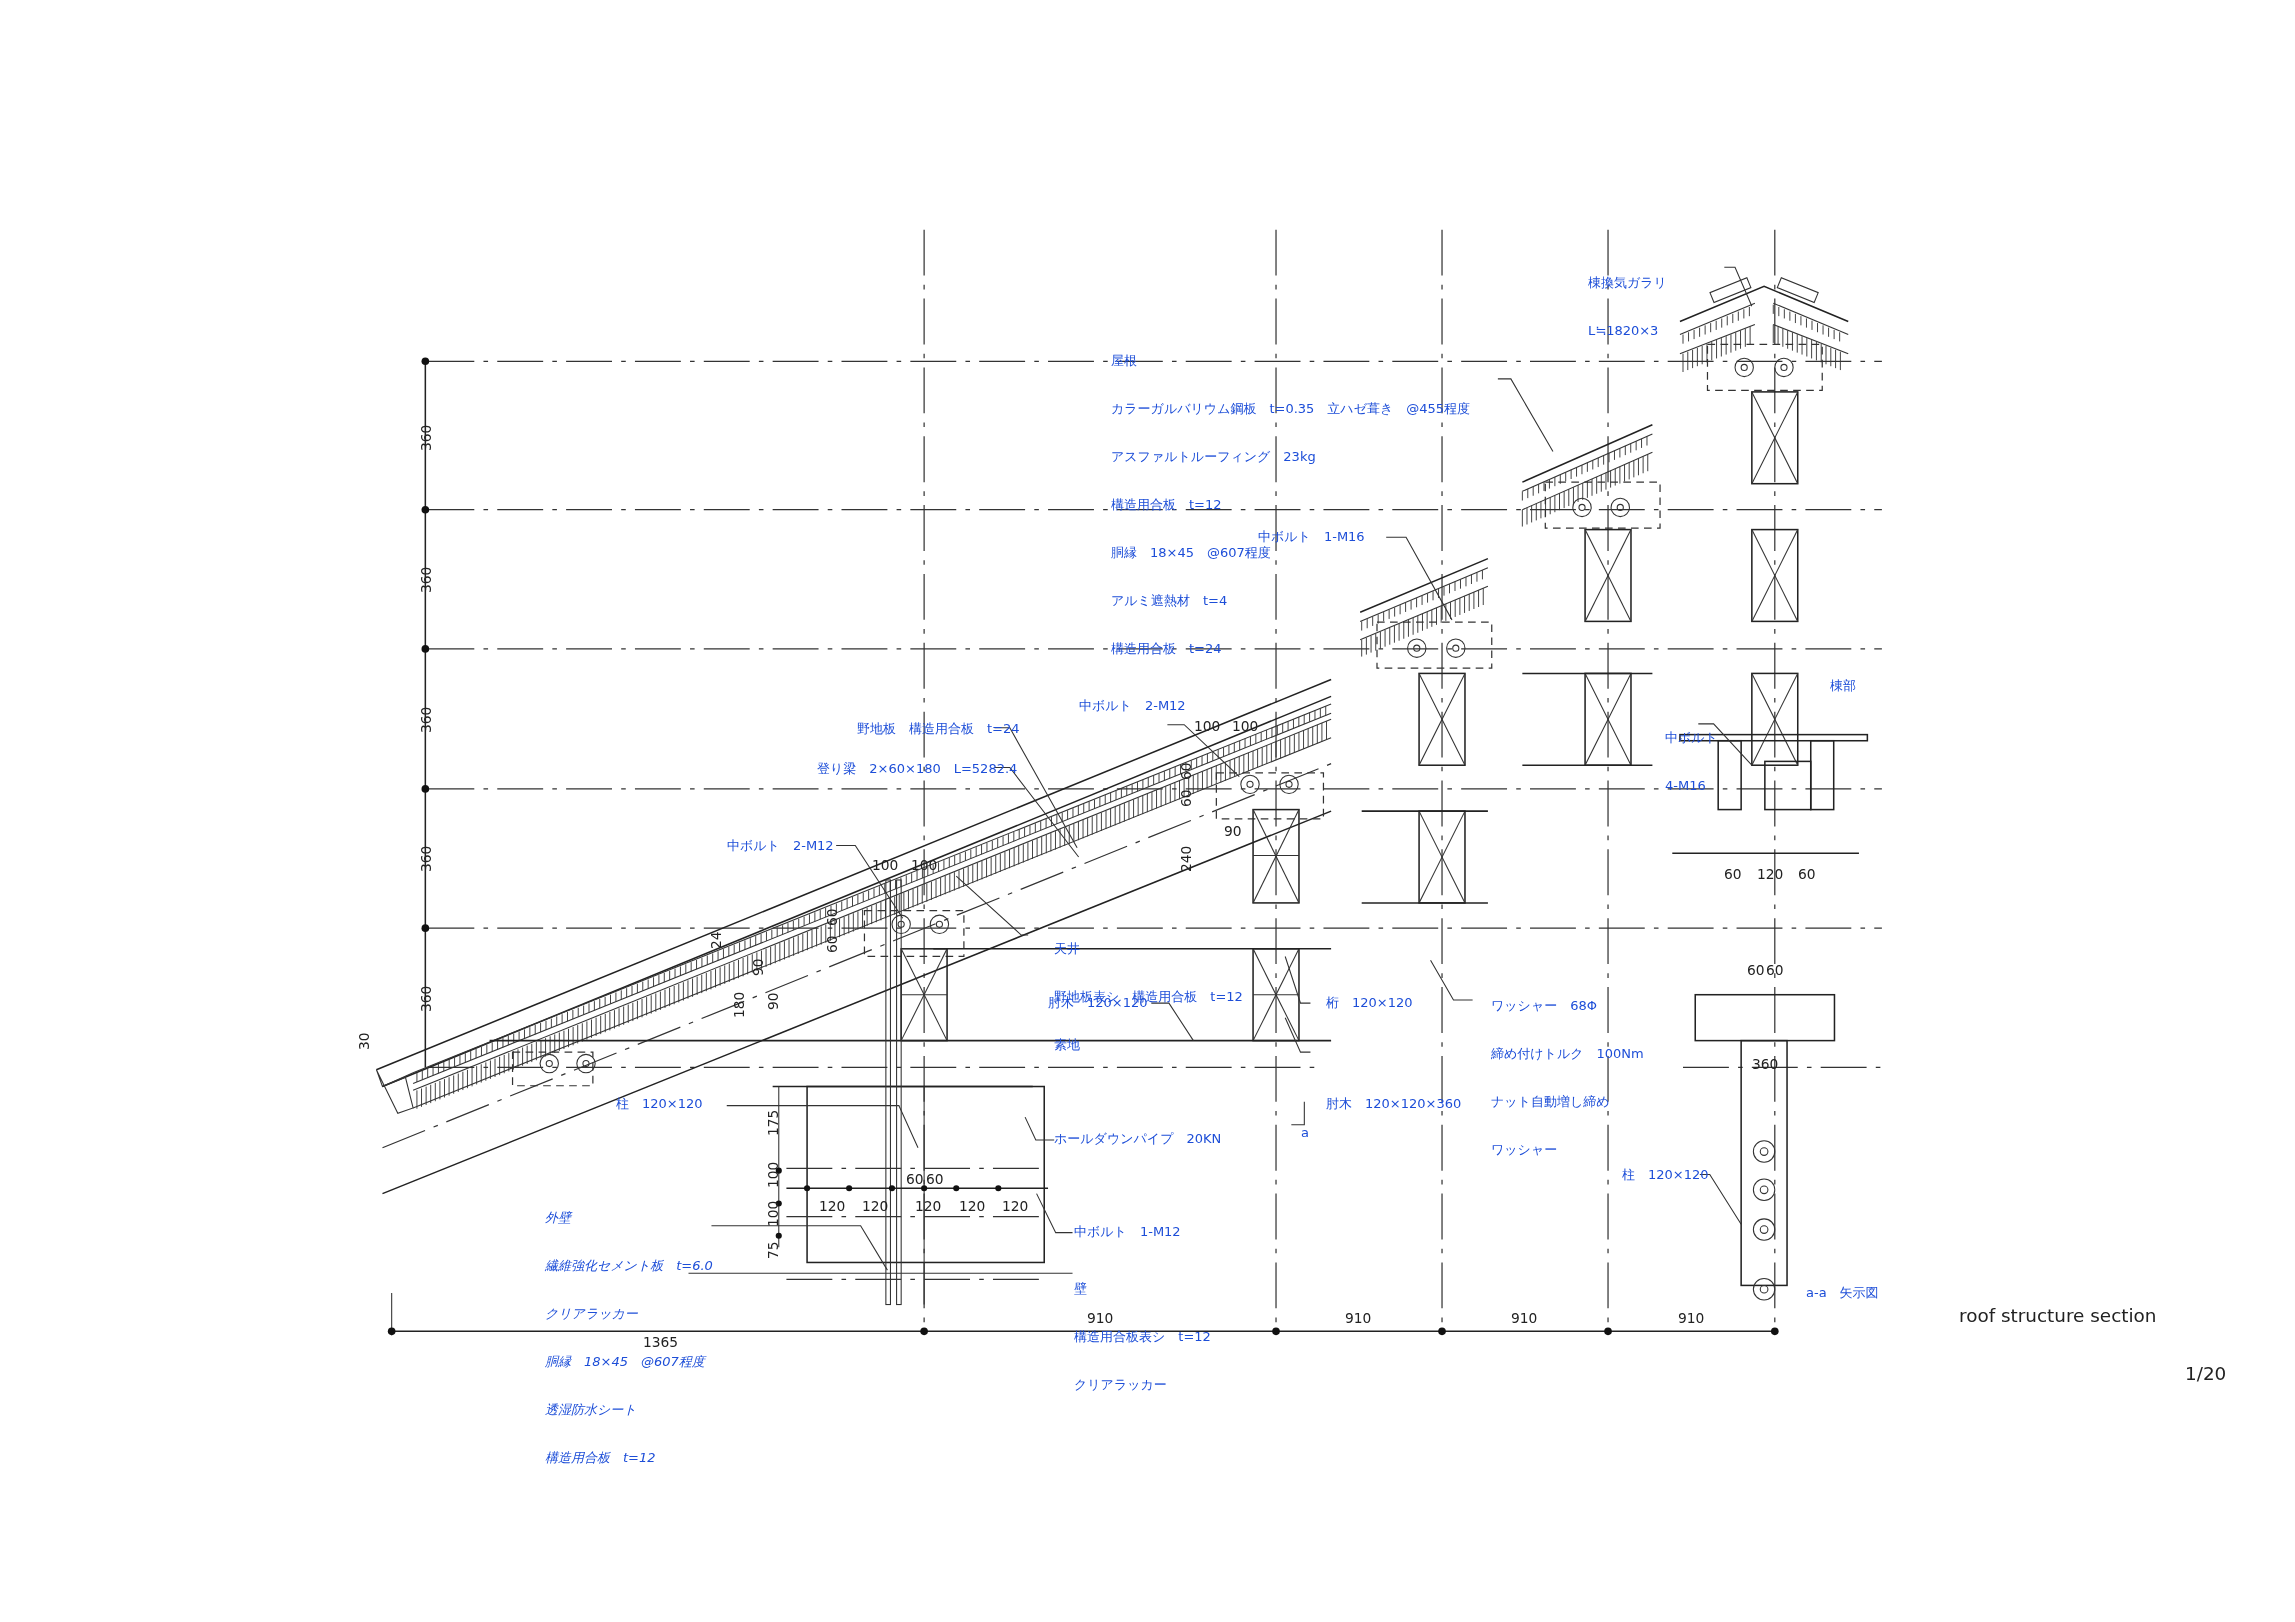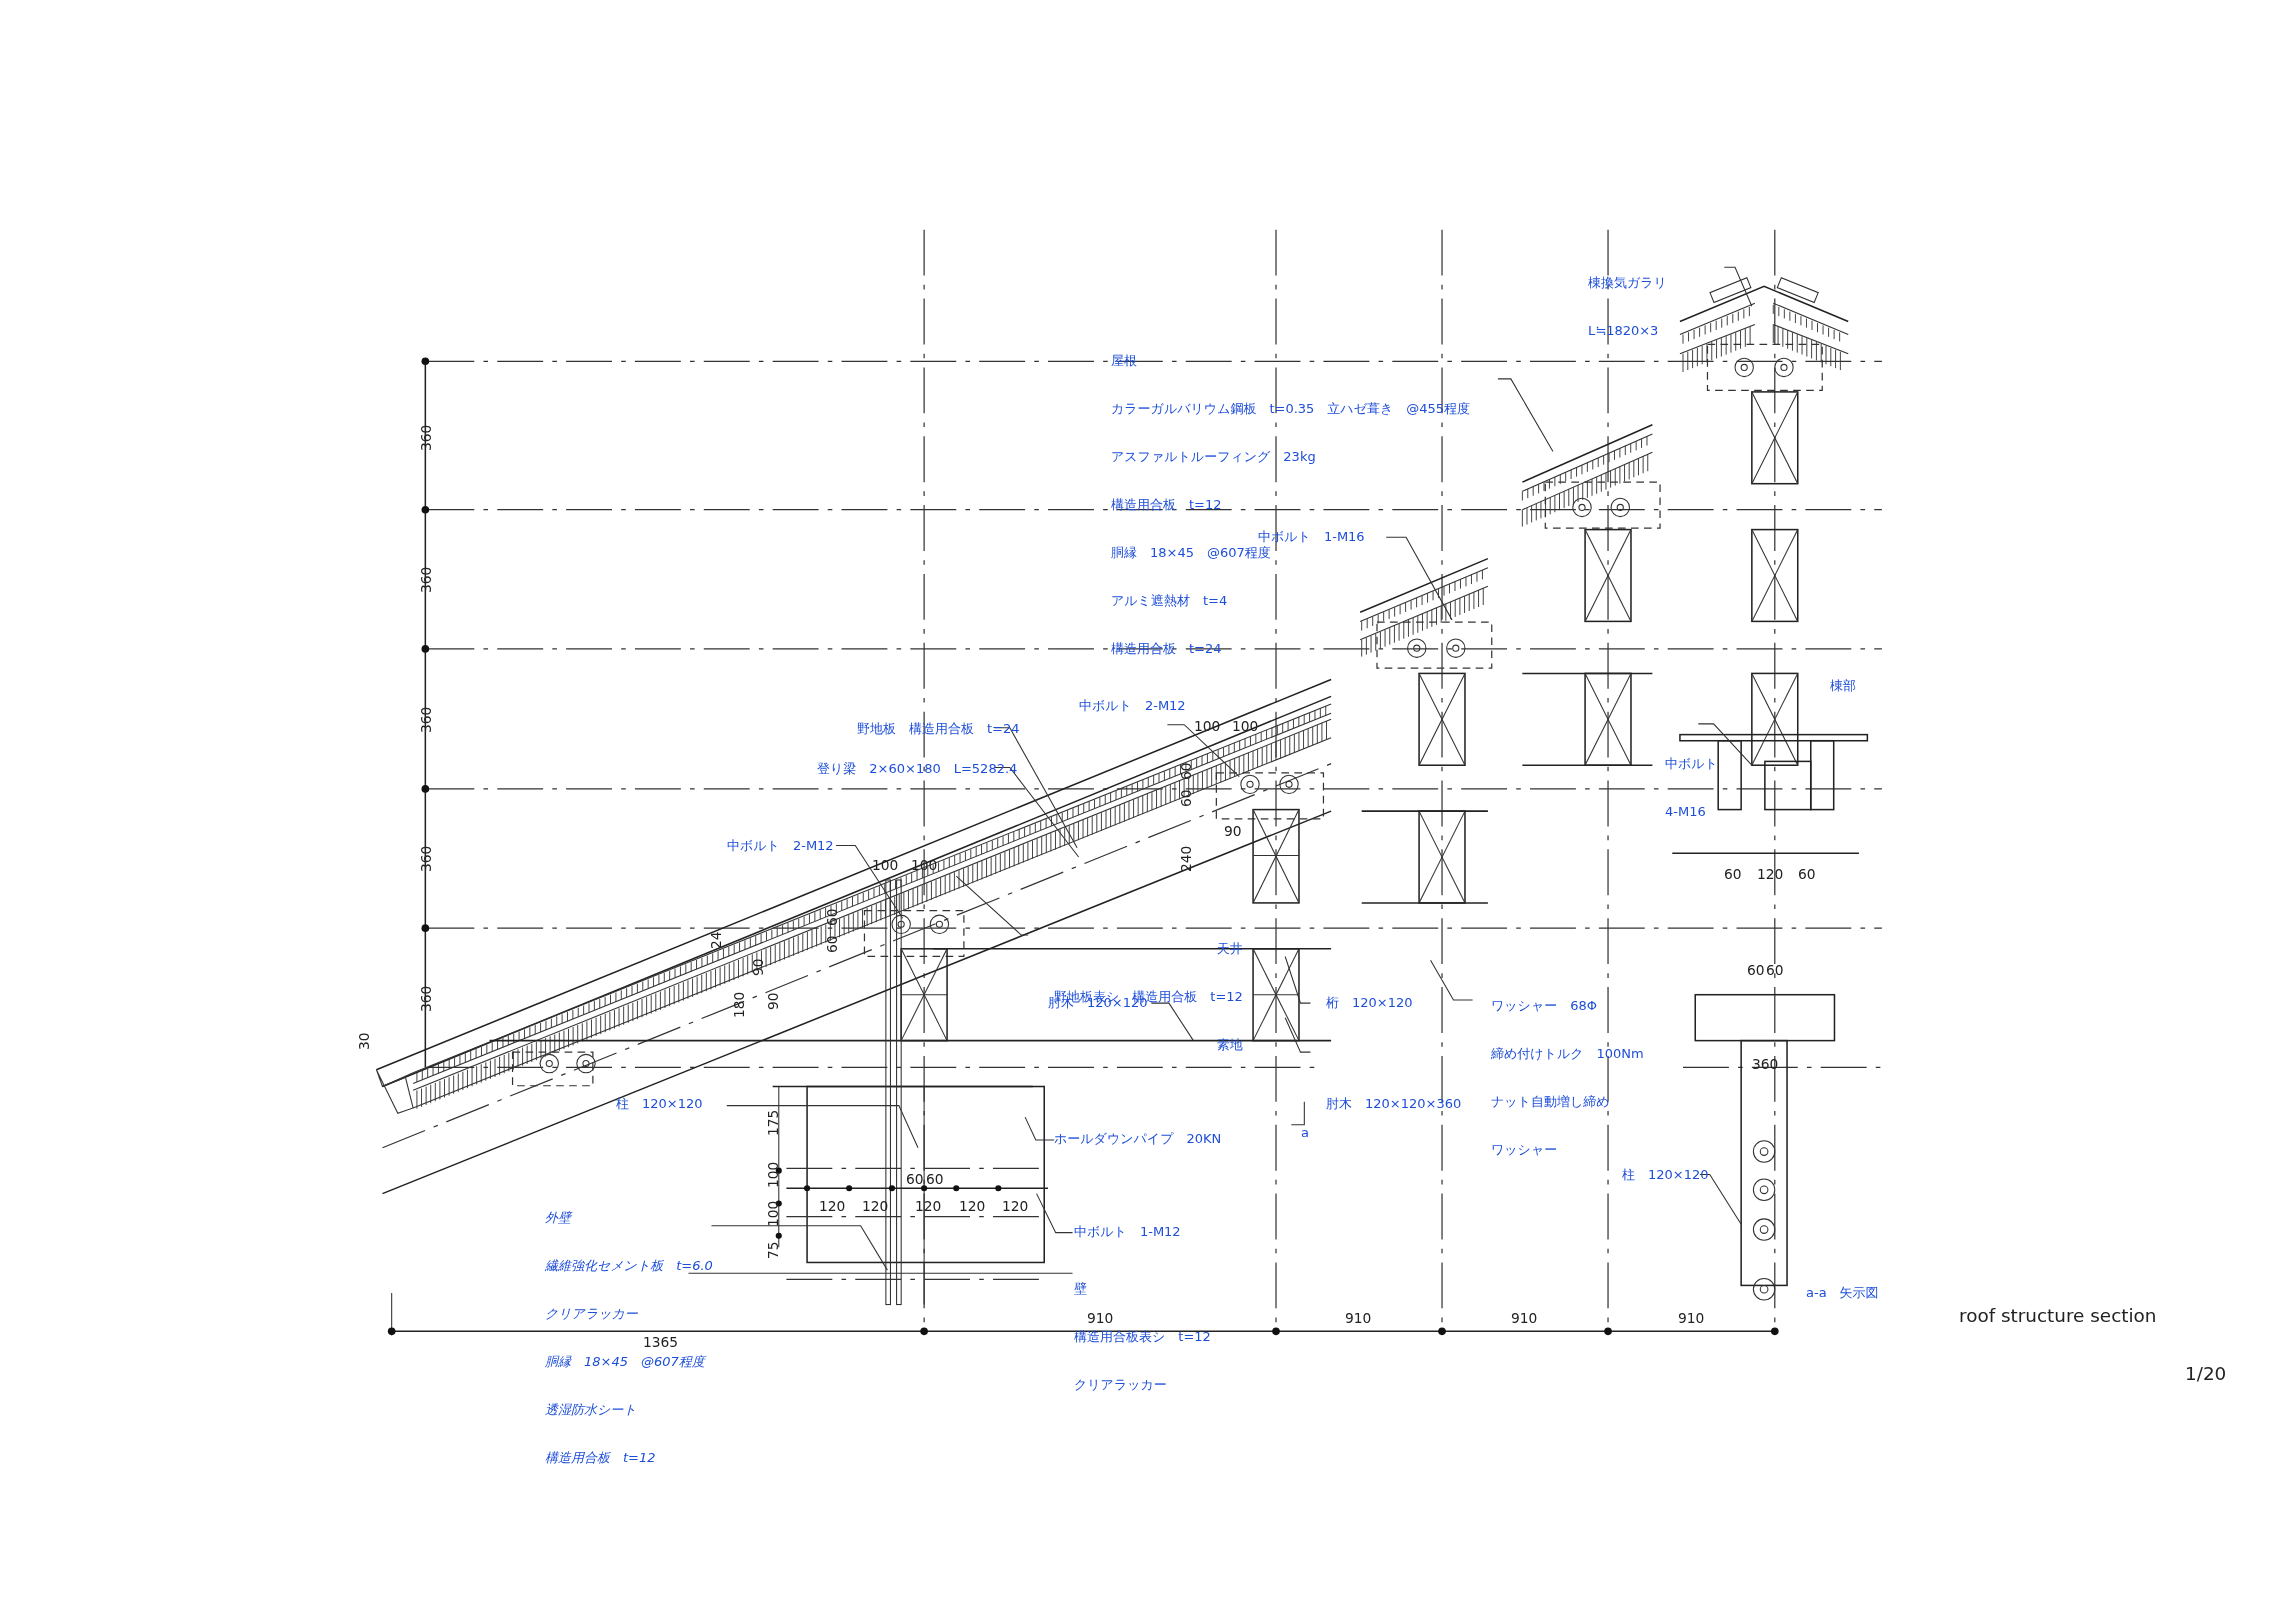--- a/index.html
+++ b/index.html
@@ -783,31 +783,31 @@
 
 <div class="lbl" style="left:1588px; top:243px;">
   <div>棟換気ガラリ</div>
   <div>L≒1820×3</div>
 </div>
 
 <div class="lbl" style="left:1258px; top:529px;">中ボルト　1-M16</div>
 
 <div class="lbl" style="left:1830px; top:678px;">棟部</div>
 
-<div class="lbl" style="left:1665px; top:724px;">
+<div class="lbl" style="left:1665px; top:698px;">
   <div>中ボルト</div>
   <div>4-M16</div>
 </div>
 
 <div class="lbl" style="left:1079px; top:698px;">中ボルト　2-M12</div>
 <div class="lbl" style="left:857px; top:721px;">野地板　構造用合板　t=24</div>
 <div class="lbl" style="left:817px; top:761px;">登り梁　2×60×180　L=5282.4</div>
 <div class="lbl" style="left:727px; top:838px;">中ボルト　2-M12</div>
 
-<div class="lbl" style="left:1054px; top:909px;text-align:right;">
+<div class="lbl" style="left:1054px; top:909px;">
   <div>天井</div>
   <div>野地板表シ　構造用合板　t=12</div>
   <div>素地</div>
 </div>
 
 <div class="lbl" style="left:1048px; top:995px;">肘木　120×120</div>
 <div class="lbl" style="left:1326px; top:995px;">桁　120×120</div>
 <div class="lbl" style="left:1326px; top:1096px;">肘木　120×120×360</div>
 
 <div class="lbl" style="left:1491px; top:966px;">

